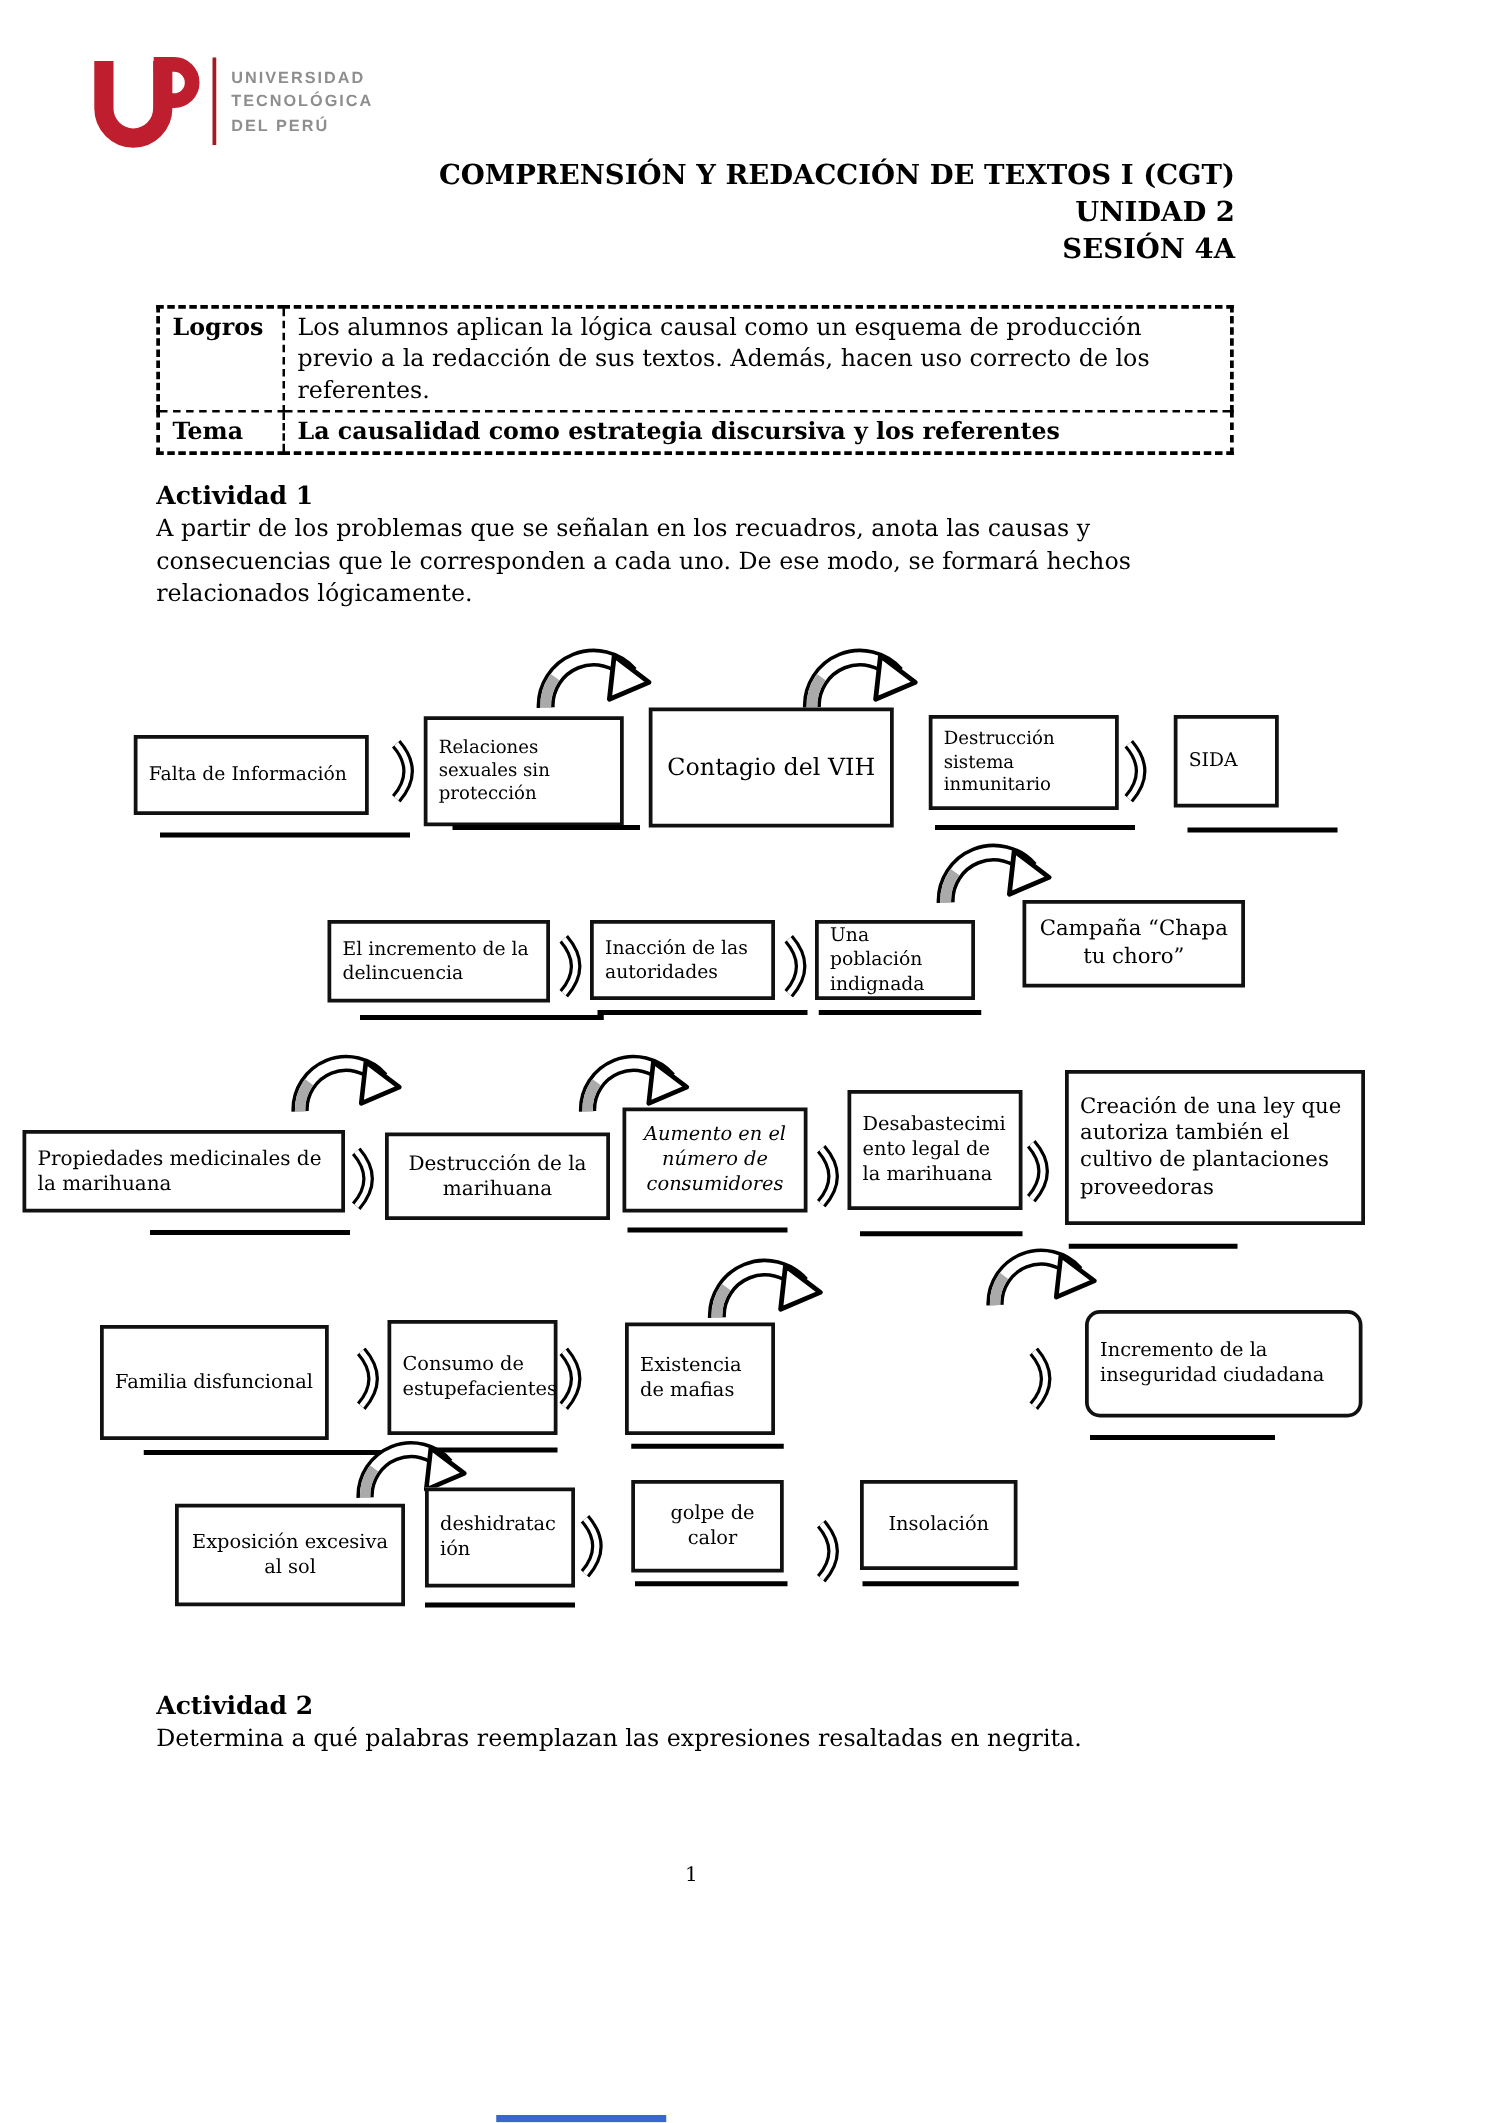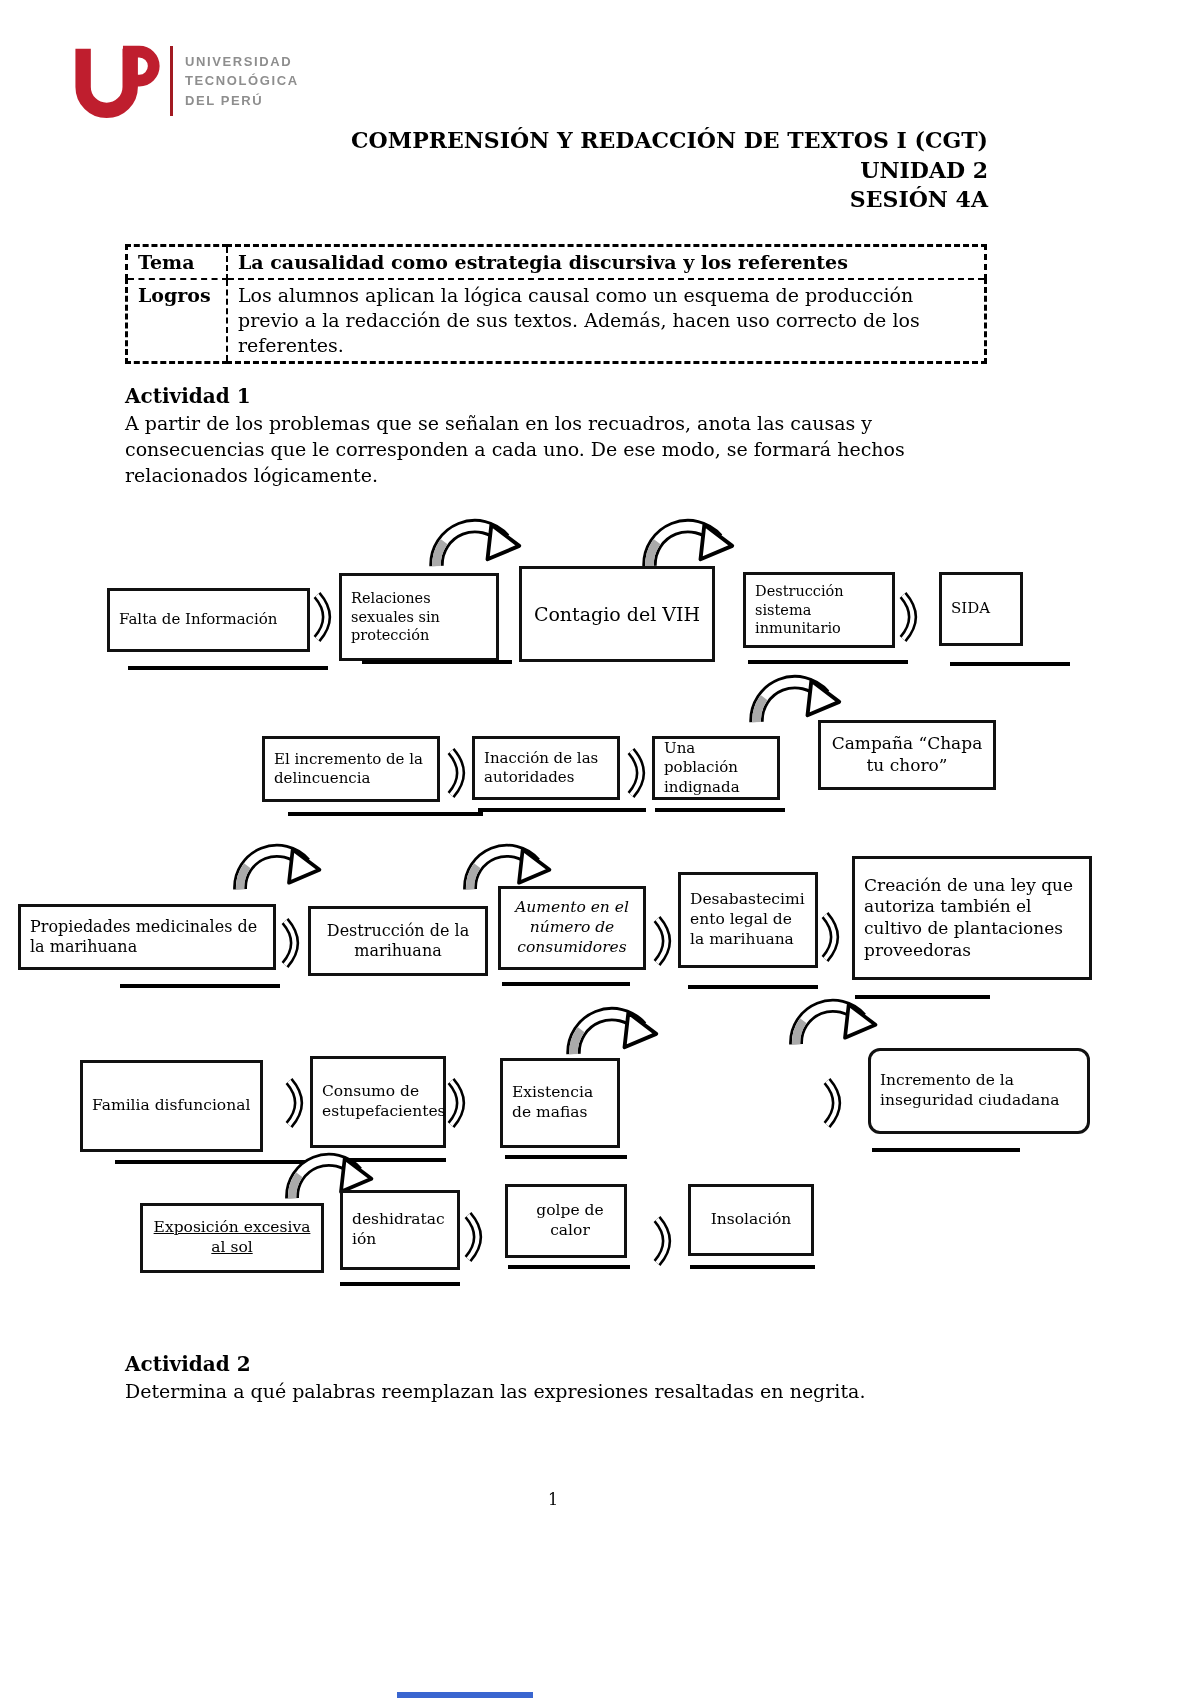--- a/index.html
+++ b/index.html
@@ -70,43 +70,43 @@
 
   <div class="title-block">
     <div>COMPRENSIÓN Y REDACCIÓN DE TEXTOS I (CGT)</div>
     <div>UNIDAD 2</div>
     <div>SESIÓN 4A</div>
   </div>
 
   <table class="info-table">
     <tbody>
         <tr>
+      <td class="cell-label">Logros</td>
+      <td>Los alumnos aplican la lógica causal como un esquema de producción previo a la redacción de sus textos. Además, hacen uso correcto de los referentes.</td>
+    </tr>
+    <tr>
       <td class="cell-label">Tema</td>
       <td class="cell-bold">La causalidad como estrategia discursiva y los referentes</td>
     </tr>
-    <tr>
-      <td class="cell-label">Logros</td>
-      <td>Los alumnos aplican la lógica causal como un esquema de producción previo a la redacción de sus textos. Además, hacen uso correcto de los referentes.</td>
-    </tr>
   </tbody>
     </table>
 
   <div class="activity" style="top:384px;">
     <h3>Actividad 1</h3>
     <p>A partir de los problemas que se señalan en los recuadros, anota las causas y consecuencias que le corresponden a cada uno. De ese modo, se formará hechos relacionados lógicamente.</p>
   </div>
 
   <svg class="arc" style="left:425px;top:518px;width:100px;height:50px;">
       <use href="#arc-arrow"></use>
     </svg>
   <svg class="arc" style="left:638px;top:518px;width:100px;height:50px;">
       <use href="#arc-arrow"></use>
     </svg>
 
-  <div class="dbox" style="left:107px;top:588px;width:203px;height:64px;">Falta de Información</div>
+  <div class="dbox" style="left:107px;top:588px;width:188px;height:64px;">Falta de Información</div>
   <svg class="chev" style="left:312px;top:592px;">
       <use href="#chev-conn"></use>
     </svg>
   <div class="dbox" style="left:339px;top:573px;width:160px;height:88px;font-size:14.5px;">Relaciones sexuales sin protección</div>
   <div class="dbox center" style="left:519px;top:566px;width:196px;height:96px;font-size:19px;">Contagio del VIH</div>
   <div class="dbox" style="left:743px;top:572px;width:152px;height:76px;font-size:14.5px;">Destrucción sistema inmunitario</div>
   <svg class="chev" style="left:898px;top:592px;">
       <use href="#chev-conn"></use>
     </svg>
   <div class="dbox" style="left:939px;top:572px;width:84px;height:74px;">SIDA</div>
@@ -185,21 +185,21 @@
 
   <div class="uline" style="left:115px;top:1160px;width:210px;"></div>
   <div class="uline" style="left:318px;top:1158px;width:128px;"></div>
   <div class="uline" style="left:505px;top:1155px;width:122px;"></div>
   <div class="uline" style="left:872px;top:1148px;width:148px;"></div>
 
   <svg class="arc" style="left:282px;top:1152px;width:94px;height:48px;">
       <use href="#arc-arrow"></use>
     </svg>
 
-  <div class="dbox center" style="left:140px;top:1203px;width:184px;height:70px;font-size:15.5px;text-decoration:underline;">Exposición excesiva al sol</div>
+  <div class="dbox center" style="left:140px;top:1203px;width:184px;height:82px;font-size:15.5px;">Exposición excesiva al sol</div>
   <div class="dbox break" style="left:340px;top:1190px;width:120px;height:80px;font-size:15.5px;">deshidratación</div>
   <svg class="chev" style="left:463px;top:1212px;">
       <use href="#chev-conn"></use>
     </svg>
   <div class="dbox center" style="left:505px;top:1184px;width:122px;height:74px;font-size:15.5px;padding-left:17px;">golpe de calor</div>
   <svg class="chev" style="left:652px;top:1216px;">
       <use href="#chev-conn"></use>
     </svg>
   <div class="dbox center" style="left:688px;top:1184px;width:126px;height:72px;font-size:15.5px;">Insolación</div>
 

